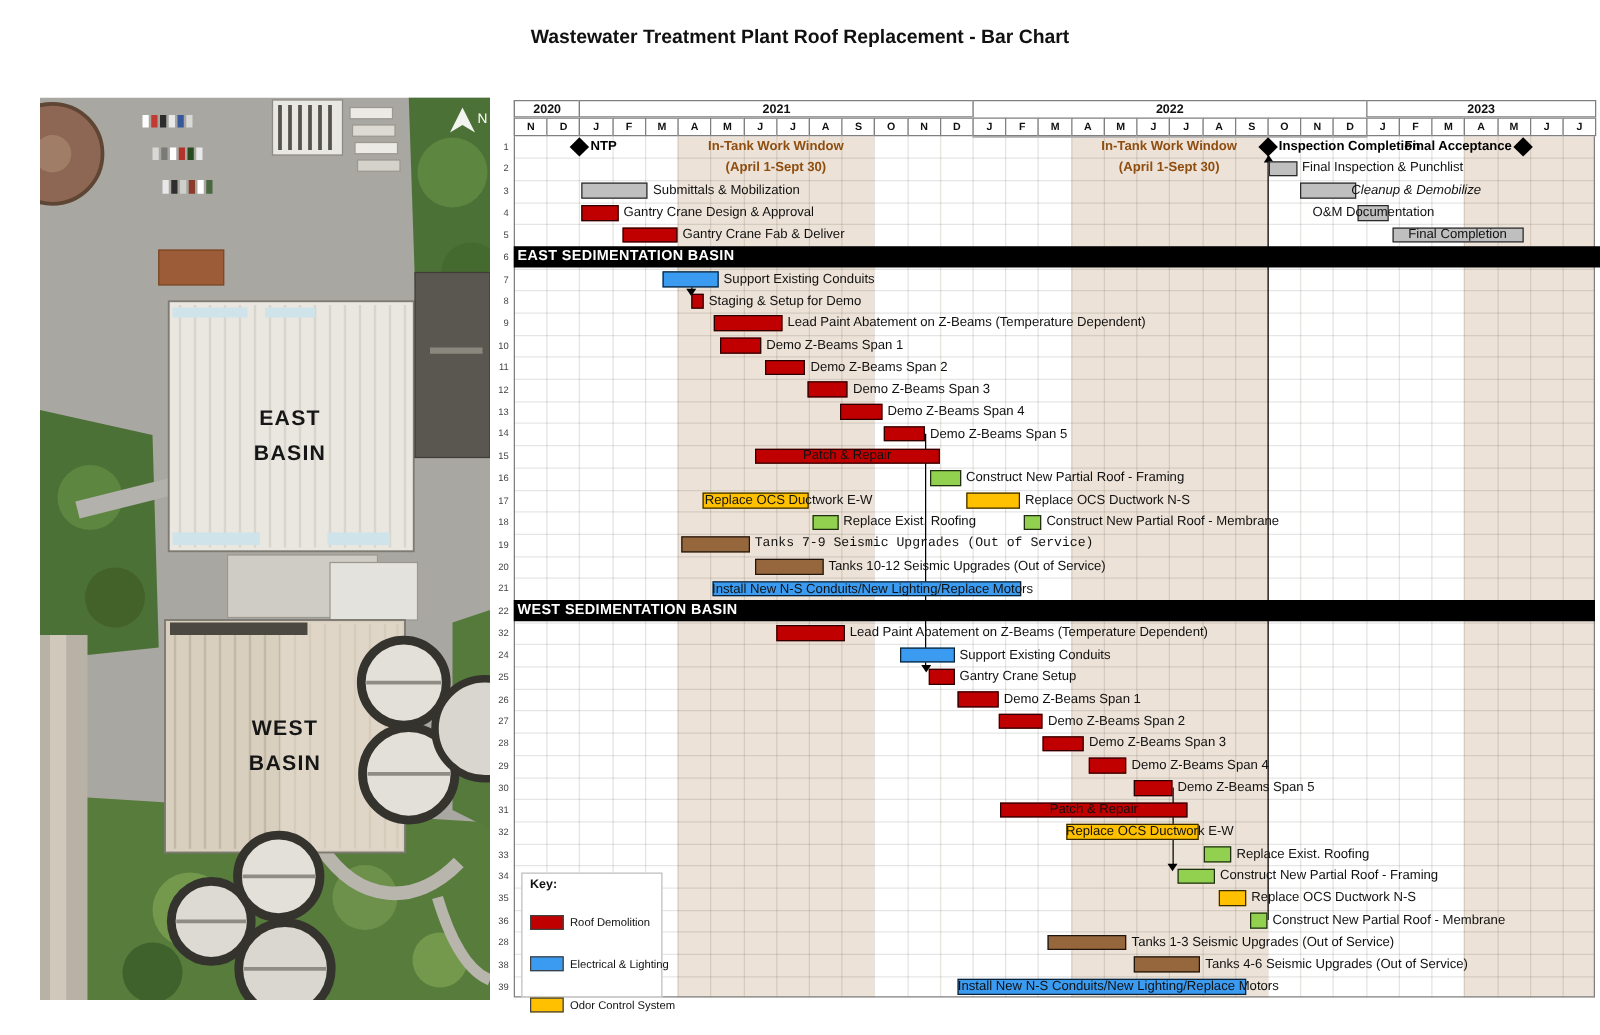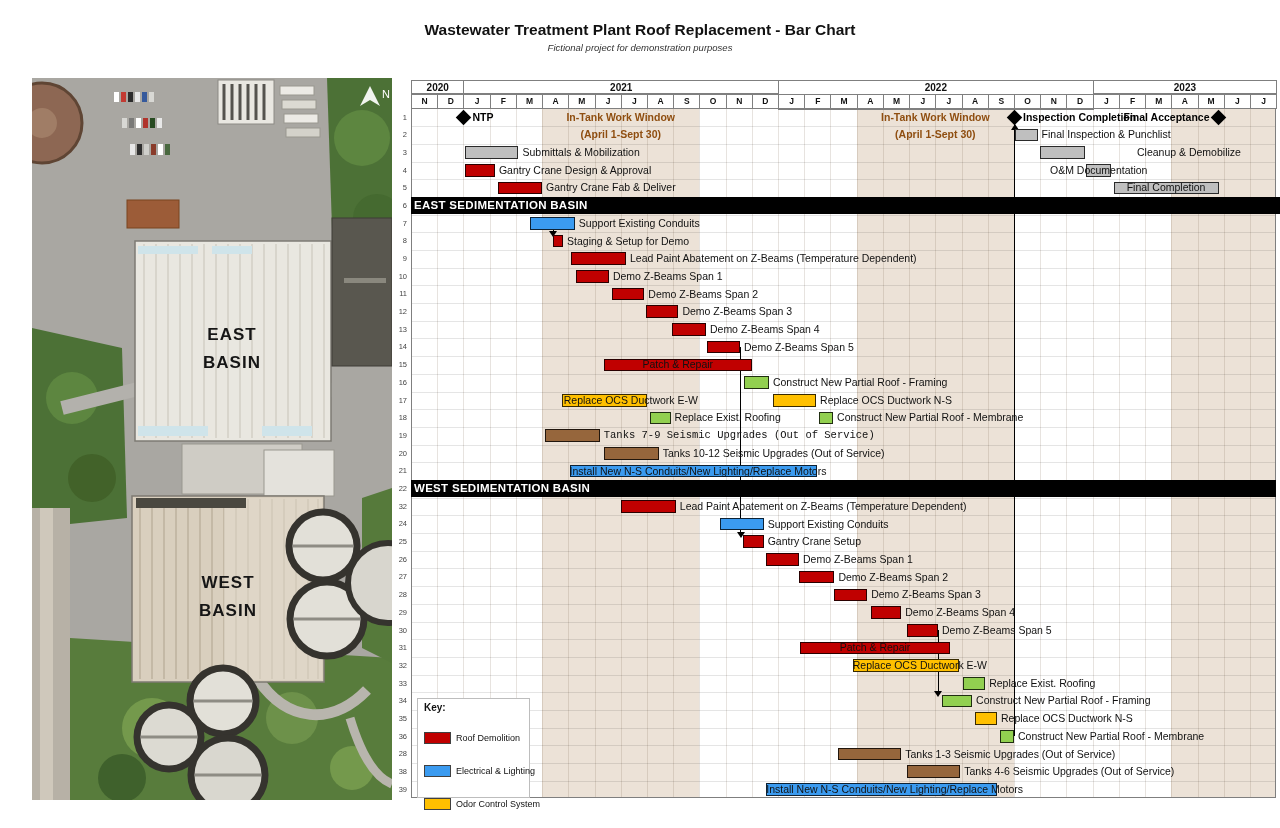--- a/index.html
+++ b/index.html
@@ -45,21 +45,20 @@
   .legend-swatch{width:27px;height:12px;border:1px solid #404040;margin-right:5px;
      box-sizing:border-box;flex:0 0 auto;}
   .legend-label{font-size:9px;color:#111;white-space:nowrap;}
 </style>
 </head>
 <body>
 
 <div id="canvas">
 
   <div id="page-title" class="abs">Wastewater Treatment Plant Roof Replacement - Bar Chart</div>
-  <div id="page-subtitle" class="abs">Fictional project for demonstration purposes</div>
 
   <svg id="photo" class="abs" viewBox="0 0 360 722" preserveAspectRatio="none">
     <rect x="0" y="0" width="360" height="722" fill="#a9a7a2"></rect>
 
     <polygon points="295,0 360,0 360,215 330,230 300,150" fill="#4c7136"></polygon>
     <circle cx="330" cy="60" r="28" fill="#5d8640"></circle>
     <circle cx="345" cy="140" r="24" fill="#456a30"></circle>
     <polygon points="0,250 90,270 95,440 0,450" fill="#4c7136"></polygon>
     <circle cx="40" cy="320" r="26" fill="#5d8640"></circle>
     <circle cx="60" cy="400" r="24" fill="#426229"></circle>
@@ -361,21 +360,21 @@
       <div class="arrow-down" style="position: absolute; left: 736.538px; top: 532.06px;"></div>
       <div class="connector" style="position: absolute; left: 937.985px; top: 630.355px; height: 62.915px;"></div>
       <div class="arrow-down" style="position: absolute; left: 934.485px; top: 691.27px;"></div>
       <div class="connector" style="position: absolute; left: 1014.02px; top: 117.345px; height: 619.15px;"></div>
       <div class="arrow-up" style="position: absolute; left: 1010.52px; top: 124.345px;"></div>
       <div class="task-bar" style="position: absolute; left: 1015.33px; top: 128.59px; width: 22.2855px; height: 12.6px; background: rgb(191, 191, 191);"></div>
       <div class="task-label" style="position: absolute; top: 127.39px; line-height: 15.69px; left: 1041.61px;">Final Inspection &amp; Punchlist</div>
       <div class="task-bar" style="position: absolute; left: 464.747px; top: 146.28px; width: 53.7473px; height: 12.6px; background: rgb(191, 191, 191);"></div>
       <div class="task-label" style="position: absolute; top: 145.08px; line-height: 15.69px; left: 522.495px;">Submittals &amp; Mobilization</div>
       <div class="task-bar" style="position: absolute; left: 1040.24px; top: 146.28px; width: 44.5709px; height: 12.6px; background: rgb(191, 191, 191);"></div>
-      <div class="task-label" style="position: absolute; top: 145.08px; line-height: 15.69px; left: 1137px;">Cleanup &amp; Demobilize</div>
+      <div class="task-label" style="position: absolute; top: 145.08px; line-height: 15.69px; left: 1081px; font-style: italic;">Cleanup &amp; Demobilize</div>
       <div class="task-bar" style="position: absolute; left: 464.747px; top: 163.97px; width: 30.1509px; height: 12.6px; background: rgb(192, 0, 0);"></div>
       <div class="task-label" style="position: absolute; top: 162.77px; line-height: 15.69px; left: 498.898px;">Gantry Crane Design &amp; Approval</div>
       <div class="task-bar" style="position: absolute; left: 1086.12px; top: 163.97px; width: 24.9073px; height: 12.6px; background: rgb(191, 191, 191);"></div>
       <div class="task-label" style="position: absolute; top: 162.77px; line-height: 15.69px; left: 1050px;">O&amp;M Documentation</div>
       <div class="task-bar" style="position: absolute; left: 497.52px; top: 181.66px; width: 44.5709px; height: 12.6px; background: rgb(192, 0, 0);"></div>
       <div class="task-label" style="position: absolute; top: 180.46px; line-height: 15.69px; left: 546.091px;">Gantry Crane Fab &amp; Deliver</div>
       <div class="task-bar" style="position: absolute; left: 1113.65px; top: 181.66px; width: 104.873px; height: 12.6px; background: rgb(191, 191, 191);"></div>
       <div class="task-label inside" style="position: absolute; top: 180.46px; line-height: 15.69px; left: 1113.65px; width: 104.873px;">Final Completion</div>
       <div class="task-bar" style="position: absolute; left: 530.293px; top: 217.04px; width: 44.5709px; height: 12.6px; background: rgb(59, 155, 240);"></div>
       <div class="task-label" style="position: absolute; top: 215.84px; line-height: 15.69px; left: 578.864px;">Support Existing Conduits</div>

